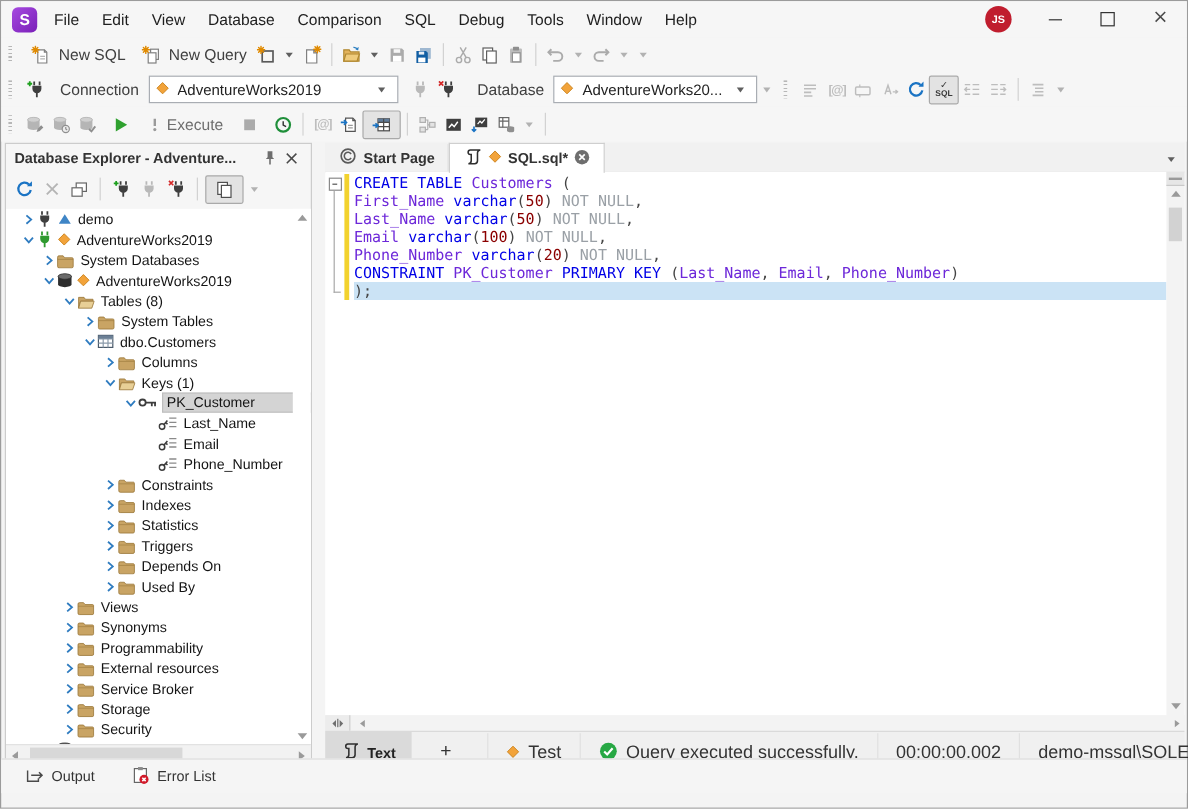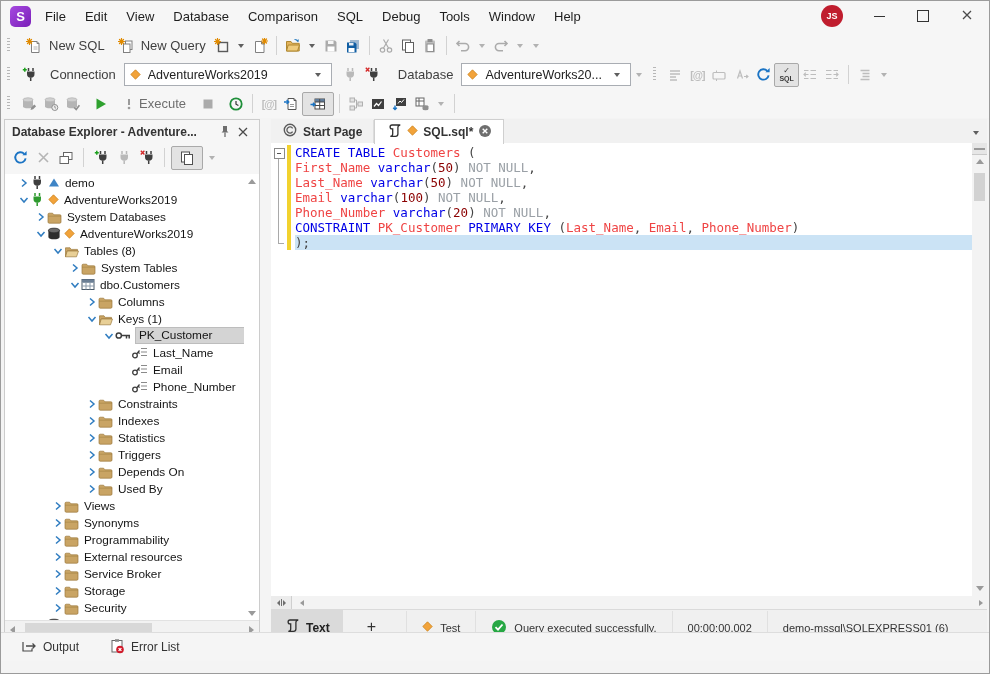--- a/index.html
+++ b/index.html
@@ -66,41 +66,41 @@
   .tab-dd{margin-left:auto;margin-bottom:8px;margin-right:8px;}
 
   .editor{position:absolute;top:142px;left:270px;right:2px;height:453px;background:#fff;}
   .foldbox{position:absolute;left:3px;top:5px;width:9px;height:9px;border:1px solid #8a8a8a;background:#fff;z-index:3;}
   .foldbox:after{content:"";position:absolute;left:1.5px;top:3.5px;width:4px;border-top:1px solid #555;}
   .foldguide{position:absolute;left:7px;top:16px;width:5px;height:84px;border-left:1px solid #a9a9a9;border-bottom:1px solid #a9a9a9;z-index:3;}
   .changebar{position:absolute;left:16px;top:2px;width:4px;height:105px;background:#f2d22e;z-index:3;}
   .codelines{position:absolute;left:24px;top:2px;right:15px;font-family:"DejaVu Sans Mono","Liberation Mono",monospace;font-size:12.5px;line-height:15px;white-space:pre;}
   .cl{height:15px;}
   .cl.cur{background:#cbe3f5;}
-  .tk-kw{color:#0000e6}.tk-id{color:#ef4444}.tk-num{color:#8b0000}.tk-gr{color:#9aa0a6}.tk-pl{color:#444}
+  .tk-kw{color:#0000e6}.tk-id{color:#6d28d9}.tk-num{color:#8b0000}.tk-gr{color:#9aa0a6}.tk-pl{color:#444}
   .ed-vscroll{position:absolute;top:0;right:0;width:15px;bottom:0;background:#f3f3f3;}
   .ed-vscroll .splitgrip{position:absolute;top:0;left:0;right:0;height:11px;background:#e6e6e6;border-bottom:1px solid #c9c9c9;}
   .ed-vscroll .splitgrip:after{content:"";position:absolute;left:2px;right:2px;top:5px;border-top:2px solid #9a9a9a;}
   .ed-vscroll .arr.up{top:16px;}
   .ed-thumb{position:absolute;left:2px;right:2px;top:30px;height:28px;background:#d2d2d2;}
 
   .hstrip{position:absolute;top:595px;left:270px;right:2px;height:13px;background:#f3f3f3;display:flex;align-items:center;}
   .splitbox{width:20px;height:13px;background:#ececec;border-right:1px solid #cfcfcf;display:flex;align-items:center;justify-content:center;gap:1px;}
   .mini{width:0;height:0;border-top:3px solid transparent;border-bottom:3px solid transparent;}
   .mini.l{border-right:3.5px solid #6e6e6e;}
   .mini.r{border-left:3.5px solid #6e6e6e;}
   .mini.bar{width:1px;height:7px;background:#6e6e6e;border:none;}
   .hstrip .harr2l{margin-left:8px;width:0;height:0;border-top:3.5px solid transparent;border-bottom:3.5px solid transparent;border-right:4.5px solid #9a9a9a;}
   .hstrip .harr2r{margin-left:auto;margin-right:4px;width:0;height:0;border-top:3.5px solid transparent;border-bottom:3.5px solid transparent;border-left:4.5px solid #9a9a9a;}
 
   .results{position:absolute;top:608px;left:270px;right:2px;height:35px;background:#f0f0f0;border-top:1px solid #dadada;display:flex;align-items:center;}
   .rtab{height:35px;display:flex;align-items:center;gap:6px;padding:0 13px;background:#dadada;font-size:12px;font-weight:bold;color:#222;}
   .plus{font-size:16px;color:#333;padding:0 28px 2px 24px;}
   .rsep{width:1px;height:34px;background:#e0e0e0;margin:0 2px;flex:0 0 auto;}
-  .ritem{display:flex;align-items:center;gap:7px;padding:0 13px;font-size:11px;color:#333;white-space:nowrap;}
+  .ritem{display:flex;align-items:center;gap:7px;padding:0 13px;font-size:15px;color:#333;white-space:nowrap;}
 
   
   .bottombar{position:absolute;left:0;right:0;bottom:12px;height:28px;background:#f5f5f5;border-top:1px solid #dddddd;display:flex;align-items:center;gap:30px;padding-left:20px;font-size:12px;color:#333;}
   .bitem{display:flex;align-items:center;gap:6px;}
 </style>
 </head>
 <body>
 
 <div class="window">
 

